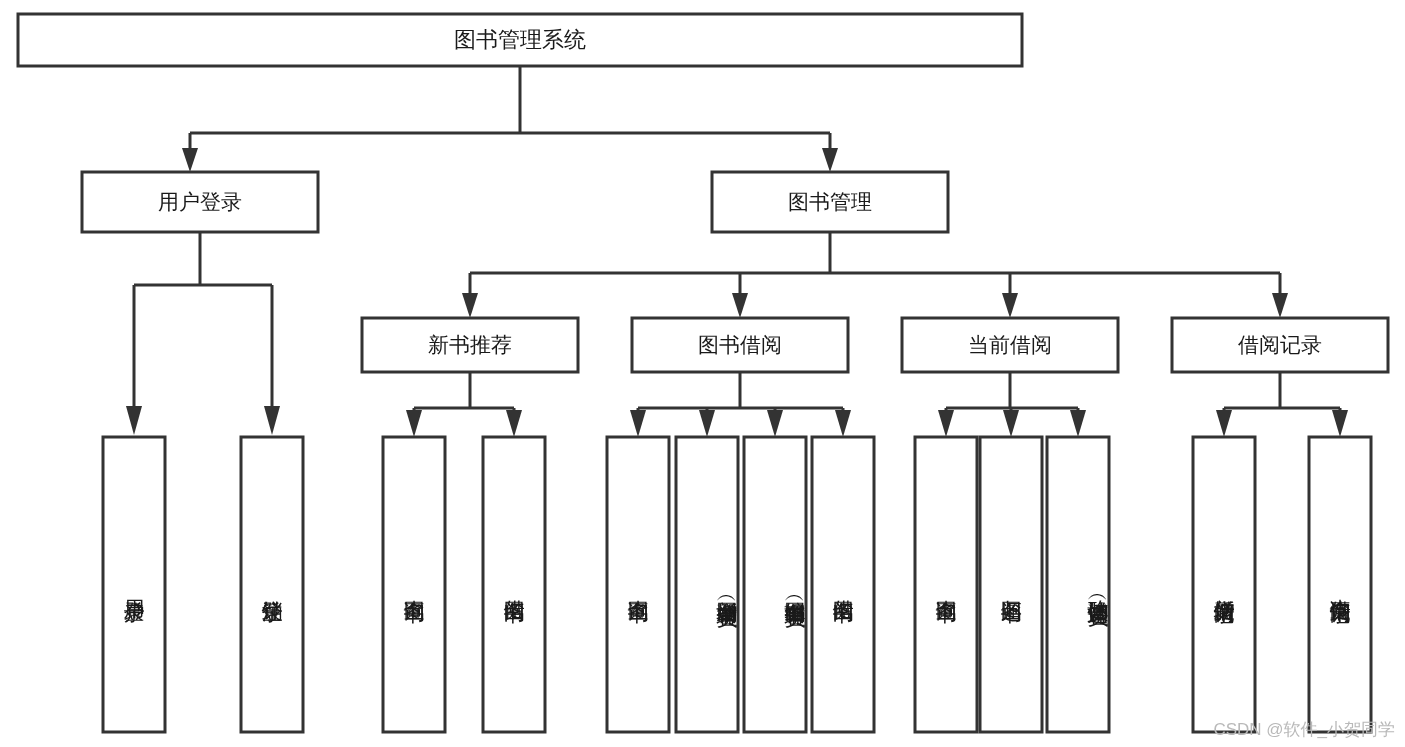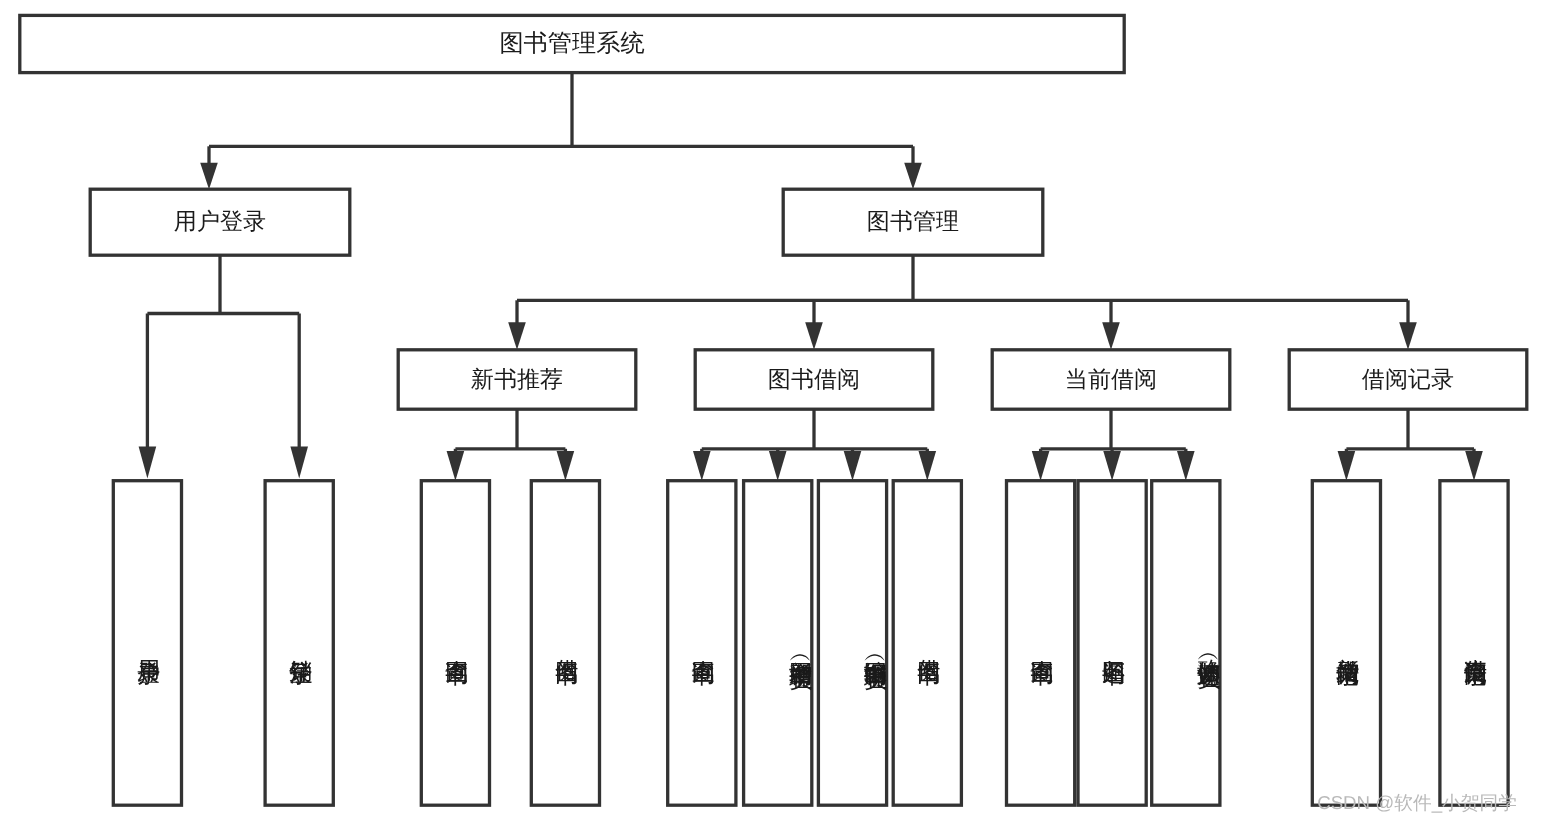--- a/index.html
+++ b/index.html
@@ -63,21 +63,21 @@
     letter-spacing: 1px;
     display: flex;
     align-items: center;
     justify-content: center;
     white-space: nowrap;
     pointer-events: none;
     user-select: none;
   }
   .watermark {
     position: absolute;
-    right: 26px;
+    right: 10px;
     bottom: 6px;
     font-family: "Liberation Sans", "DejaVu Sans", sans-serif;
     font-size: 17px;
     color: #b9b9b9;
     white-space: nowrap;
     user-select: none;
   }
 </style>
 </head>
 <body>

